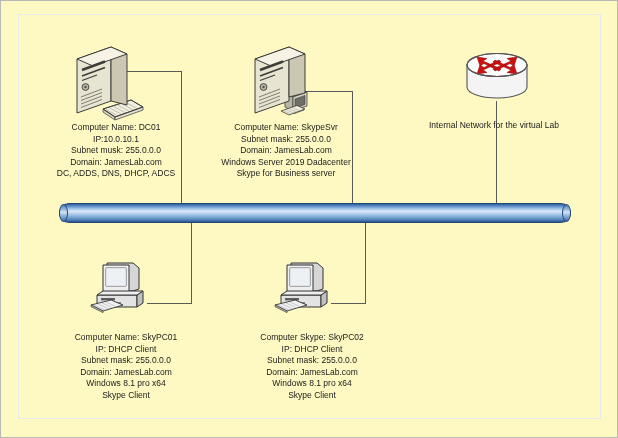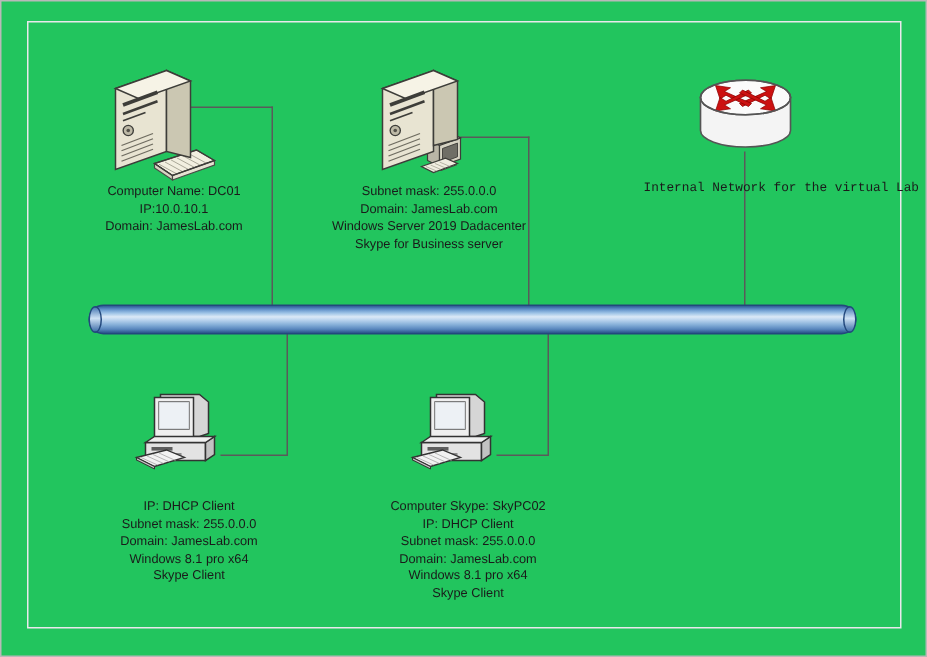--- a/index.html
+++ b/index.html
@@ -8,21 +8,21 @@
     padding: 0;
     background: #ffffff;
   }
   body {
     font-family: "Liberation Sans", sans-serif;
   }
   #canvas {
     position: relative;
     width: 618px;
     height: 438px;
-    background: #22c55e;
+    background: #fef9c3;
     border: 1px solid #b9b9b9;
     box-sizing: border-box;
     overflow: hidden;
   }
   
   #inner-frame {
     position: absolute;
     left: 17px;
     top: 13px;
     width: 583px;
@@ -155,21 +155,23 @@
         <path d="M12,60 L33,52"></path>
         <path d="M12,63.5 L33,55.5"></path>
         <path d="M12,67 L33,59"></path>
         <path d="M12,70.5 L33,62.5"></path>
       </g>
     </svg>
   </div>
   <div class="label-block" style="left:10px; top:121px; width:210px;">
     <div>Computer Name:  DC01</div>
     <div>IP:10.0.10.1</div>
+    <div>Subnet musk: 255.0.0.0</div>
     <div>Domain: JamesLab.com</div>
+    <div>DC, ADDS, DNS, DHCP, ADCS</div>
   </div>
 
   <div class="device" style="left:246px; top:36px; width:76px; height:88px;">
     <svg width="76" height="88" viewBox="0 0 76 88">
 
       <g>
         <polygon points="38,56 52,51 60,55 46,60" fill="#e4e1d2" stroke="#3d3d39" stroke-width="0.8"></polygon>
         <polygon points="38,56 46,60 46,74 38,70" fill="#b9b6a6" stroke="#3d3d39" stroke-width="0.8"></polygon>
         <polygon points="46,60 60,55 60,69 46,74" fill="#d6d3c3" stroke="#3d3d39" stroke-width="0.8"></polygon>
         <polygon points="48,62 58,58.4 58,67.5 48,71.3" fill="#6f6e66" stroke="#3d3d39" stroke-width="0.6"></polygon>
@@ -193,20 +195,21 @@
       <circle cx="16.5" cy="50" r="1.2" fill="#54524a"></circle>
       <g stroke="#6e6c60" stroke-width="0.85" fill="none">
         <path d="M12,60 L33,52"></path>
         <path d="M12,63.5 L33,55.5"></path>
         <path d="M12,67 L33,59"></path>
         <path d="M12,70.5 L33,62.5"></path>
       </g>
     </svg>
   </div>
   <div class="label-block" style="left:190px; top:121px; width:190px;">
+    <div>Computer Name: SkypeSvr</div>
     <div>Subnet mask: 255.0.0.0</div>
     <div>Domain: JamesLab.com</div>
     <div>Windows Server 2019 Dadacenter</div>
     <div>Skype for Business server</div>
   </div>
 
   <div class="device" style="left:462px; top:48px; width:68px; height:56px;">
     <svg width="68" height="56" viewBox="0 0 68 56">
 
       <path d="M4,16 L4,38 A30,11 0 0 0 64,38 L64,16 Z" fill="#f4f4f4" stroke="#555555" stroke-width="1.1"></path>
@@ -219,21 +222,21 @@
 
         <polygon points="38,20 20,12 24,9.5 14,8 17,17 21,14.5 36,22"></polygon>
 
         <polygon points="38,13 20,21 24,23.5 14,25 17,16 21,18.5 36,11"></polygon>
 
         <polygon points="30,13 48,21 44,23.5 54,25 51,16 47,18.5 32,11"></polygon>
       </g>
       <ellipse cx="34" cy="16" rx="30" ry="11.5" fill="none" stroke="#555555" stroke-width="1.1"></ellipse>
     </svg>
   </div>
-  <div class="plain-label" style="left:428px; top:119px;font-family:Liberation Mono, monospace;">Internal Network for the virtual Lab</div>
+  <div class="plain-label" style="left:428px; top:119px;">Internal Network for the virtual Lab</div>
 
   <div class="device" style="left:88px; top:260px; width:66px; height:52px;">
     <svg width="66" height="52" viewBox="0 0 66 52">
 
       <polygon points="18,2 44,2 50,7 50,28 44,30 18,30" fill="#d6d6d6" stroke="#333333" stroke-width="1"></polygon>
 
       <polygon points="14,4 40,4 40,31 14,31" fill="#efefef" stroke="#333333" stroke-width="1"></polygon>
 
       <polygon points="17,7 37,7 37,25 17,25" fill="#ffffff" stroke="#555555" stroke-width="0.9"></polygon>
       <polygon points="17,7 37,7 37,25 17,25" fill="#e8edf2" opacity="0.8"></polygon>
@@ -251,20 +254,21 @@
       <polygon points="2,44 14,50 14,51.6 2,45.6" fill="#cfcfcf" stroke="#333333" stroke-width="0.7"></polygon>
       <g stroke="#a0a0a0" stroke-width="0.5">
         <line x1="5" y1="44" x2="16" y2="49"></line>
         <line x1="9" y1="43" x2="20" y2="48"></line>
         <line x1="13" y1="42" x2="24" y2="47"></line>
         <line x1="17" y1="41" x2="28" y2="46"></line>
       </g>
     </svg>
   </div>
   <div class="label-block" style="left:30px; top:331px; width:190px;">
+    <div>Computer Name: SkyPC01</div>
     <div>IP: DHCP Client</div>
     <div>Subnet mask: 255.0.0.0</div>
     <div>Domain: JamesLab.com</div>
     <div>Windows 8.1 pro x64</div>
     <div>Skype Client</div>
   </div>
 
   <div class="device" style="left:272px; top:260px; width:66px; height:52px;">
     <svg width="66" height="52" viewBox="0 0 66 52">
       <polygon points="18,2 44,2 50,7 50,28 44,30 18,30" fill="#d6d6d6" stroke="#333333" stroke-width="1"></polygon>

